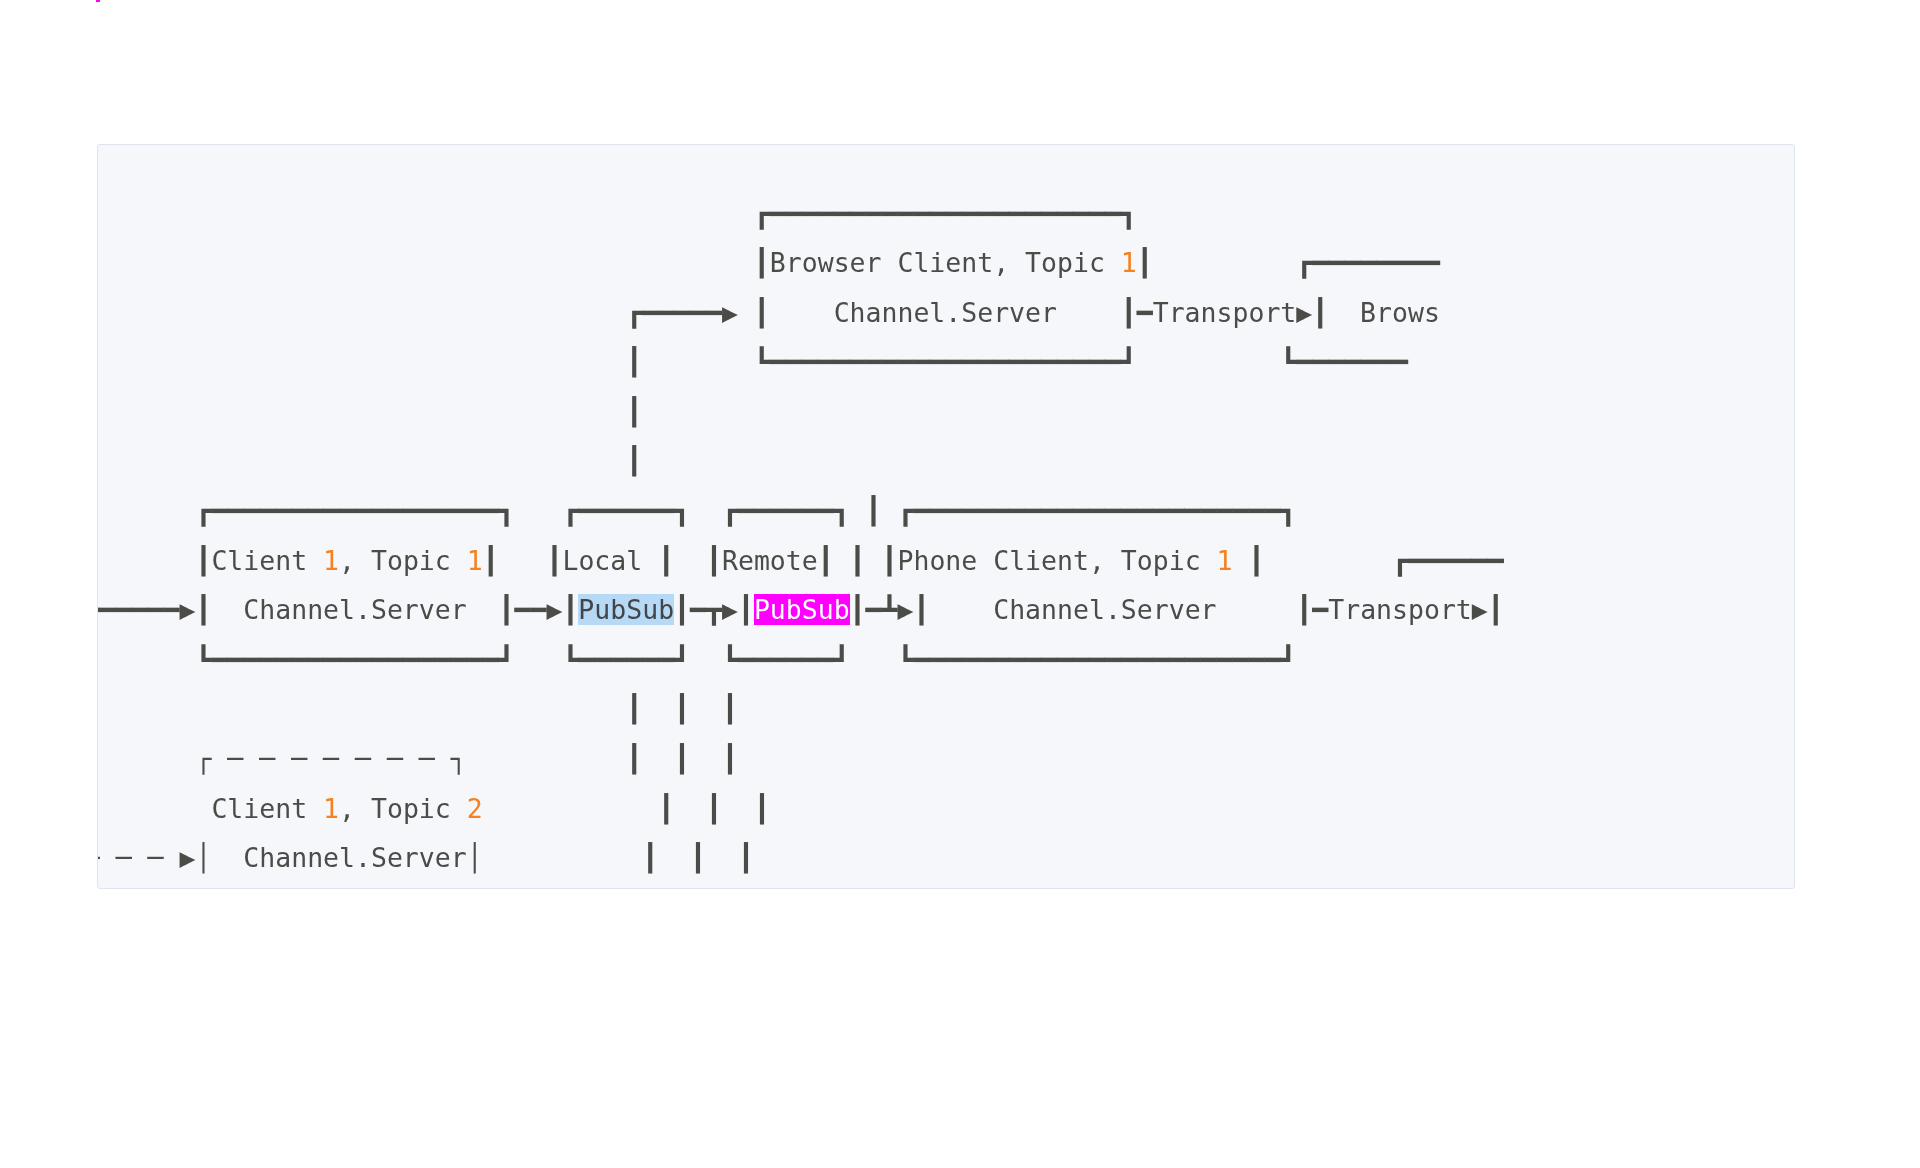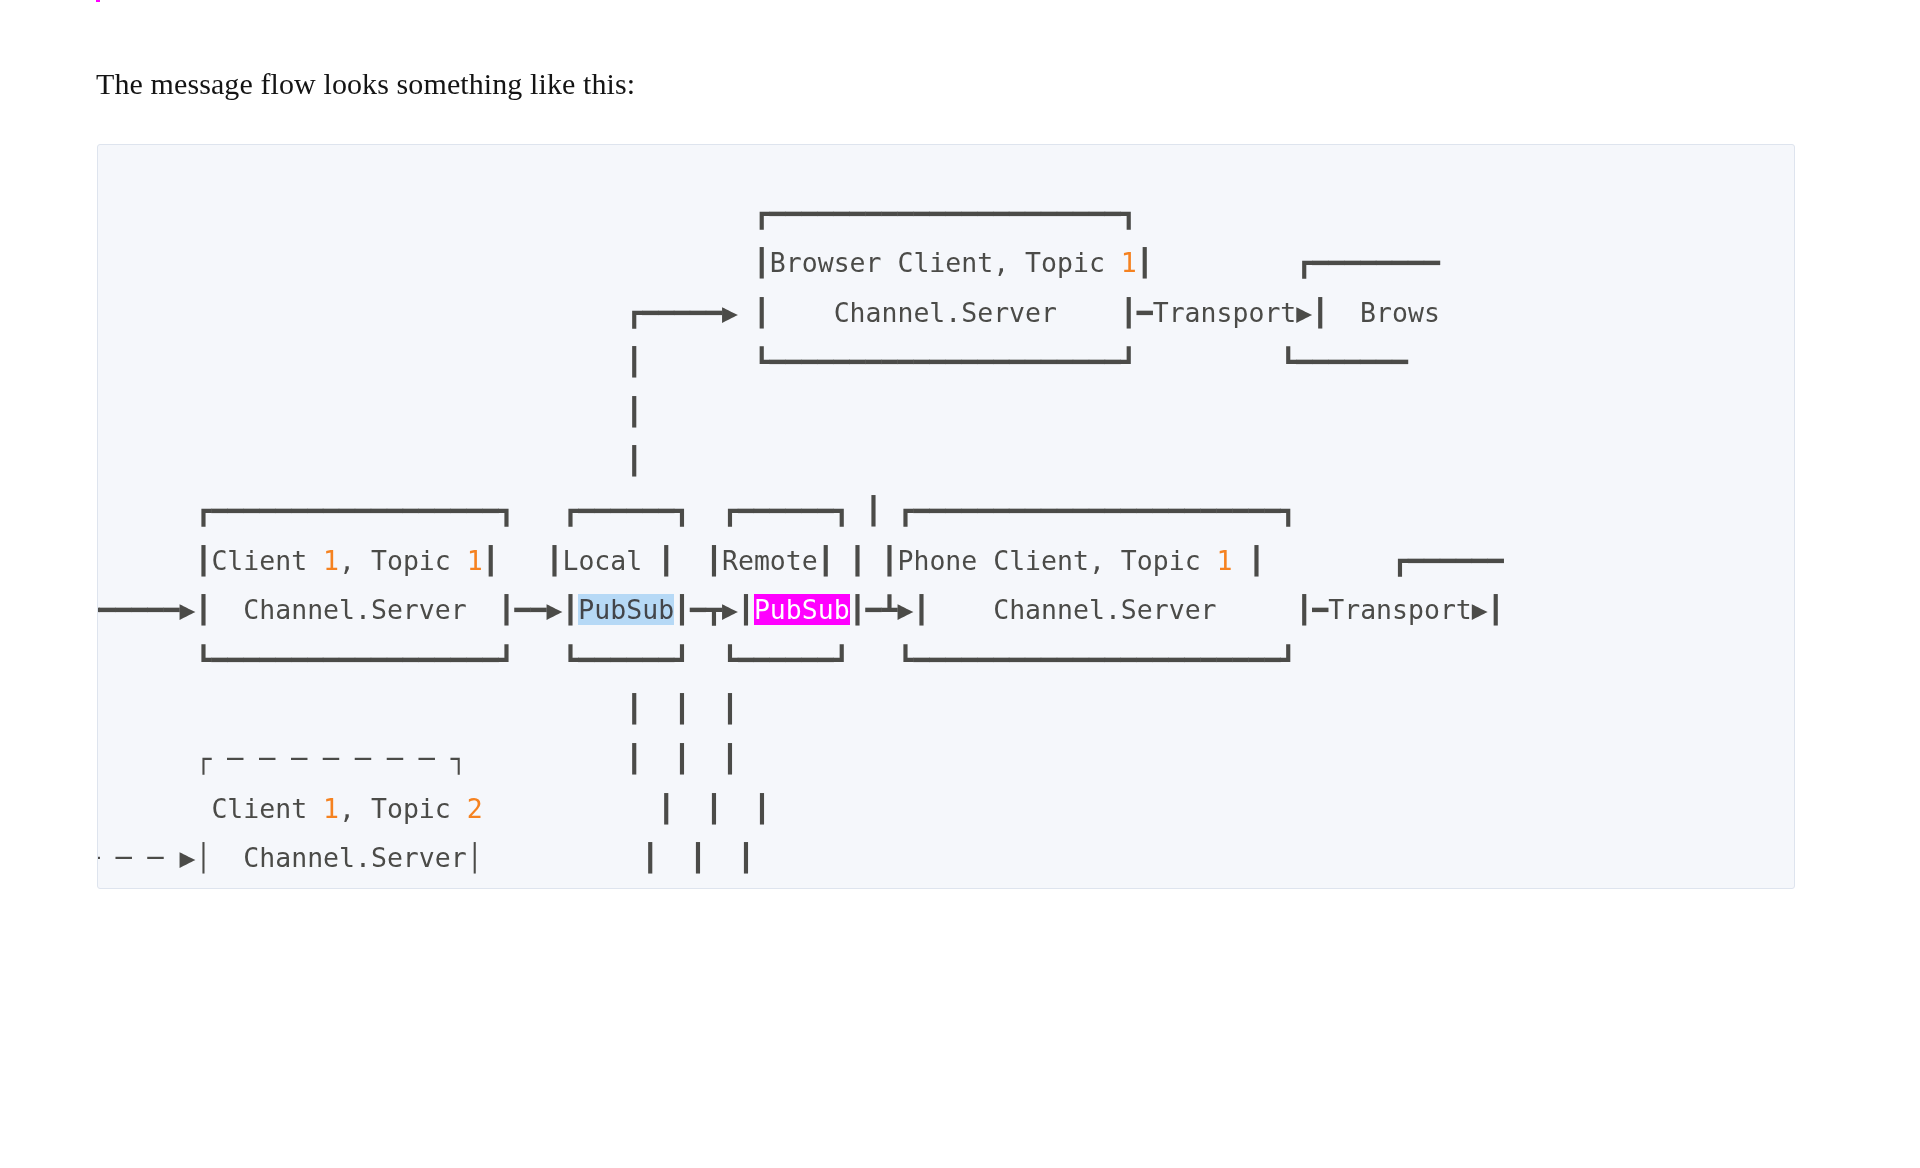--- a/index.html
+++ b/index.html
@@ -110,21 +110,20 @@
 <body>
 
 <div class="page">
 
   <div class="top-sliver">
     <div class="sliver-text">
       <span></span><span class="sliver-mark"></span>
     </div>
   </div>
 
-  <p class="intro">The message flow looks something like this:</p>
 
   <div class="codeblock">
     <pre class="ascii" id="ascii-art">                                               ┏━━━━━━━━━━━━━━━━━━━━━━┓
                                                ┃Browser Client, Topic <span class="num">1</span>┃         ┏━━━━━━━━
                                        ┏━━━━━▶ ┃    Channel.Server    ┃━Transport▶┃  Brows
                                        ┃       ┗━━━━━━━━━━━━━━━━━━━━━━┛         ┗━━━━━━━
                                        ┃
                                        ┃
             ┏━━━━━━━━━━━━━━━━━━┓   ┏━━━━━━┓  ┏━━━━━━┓ ┃ ┏━━━━━━━━━━━━━━━━━━━━━━━┓
             ┃Client <span class="num">1</span>, Topic <span class="num">1</span>┃   ┃Local ┃  ┃Remote┃ ┃ ┃Phone Client, Topic <span class="num">1</span> ┃        ┏━━━━━━

